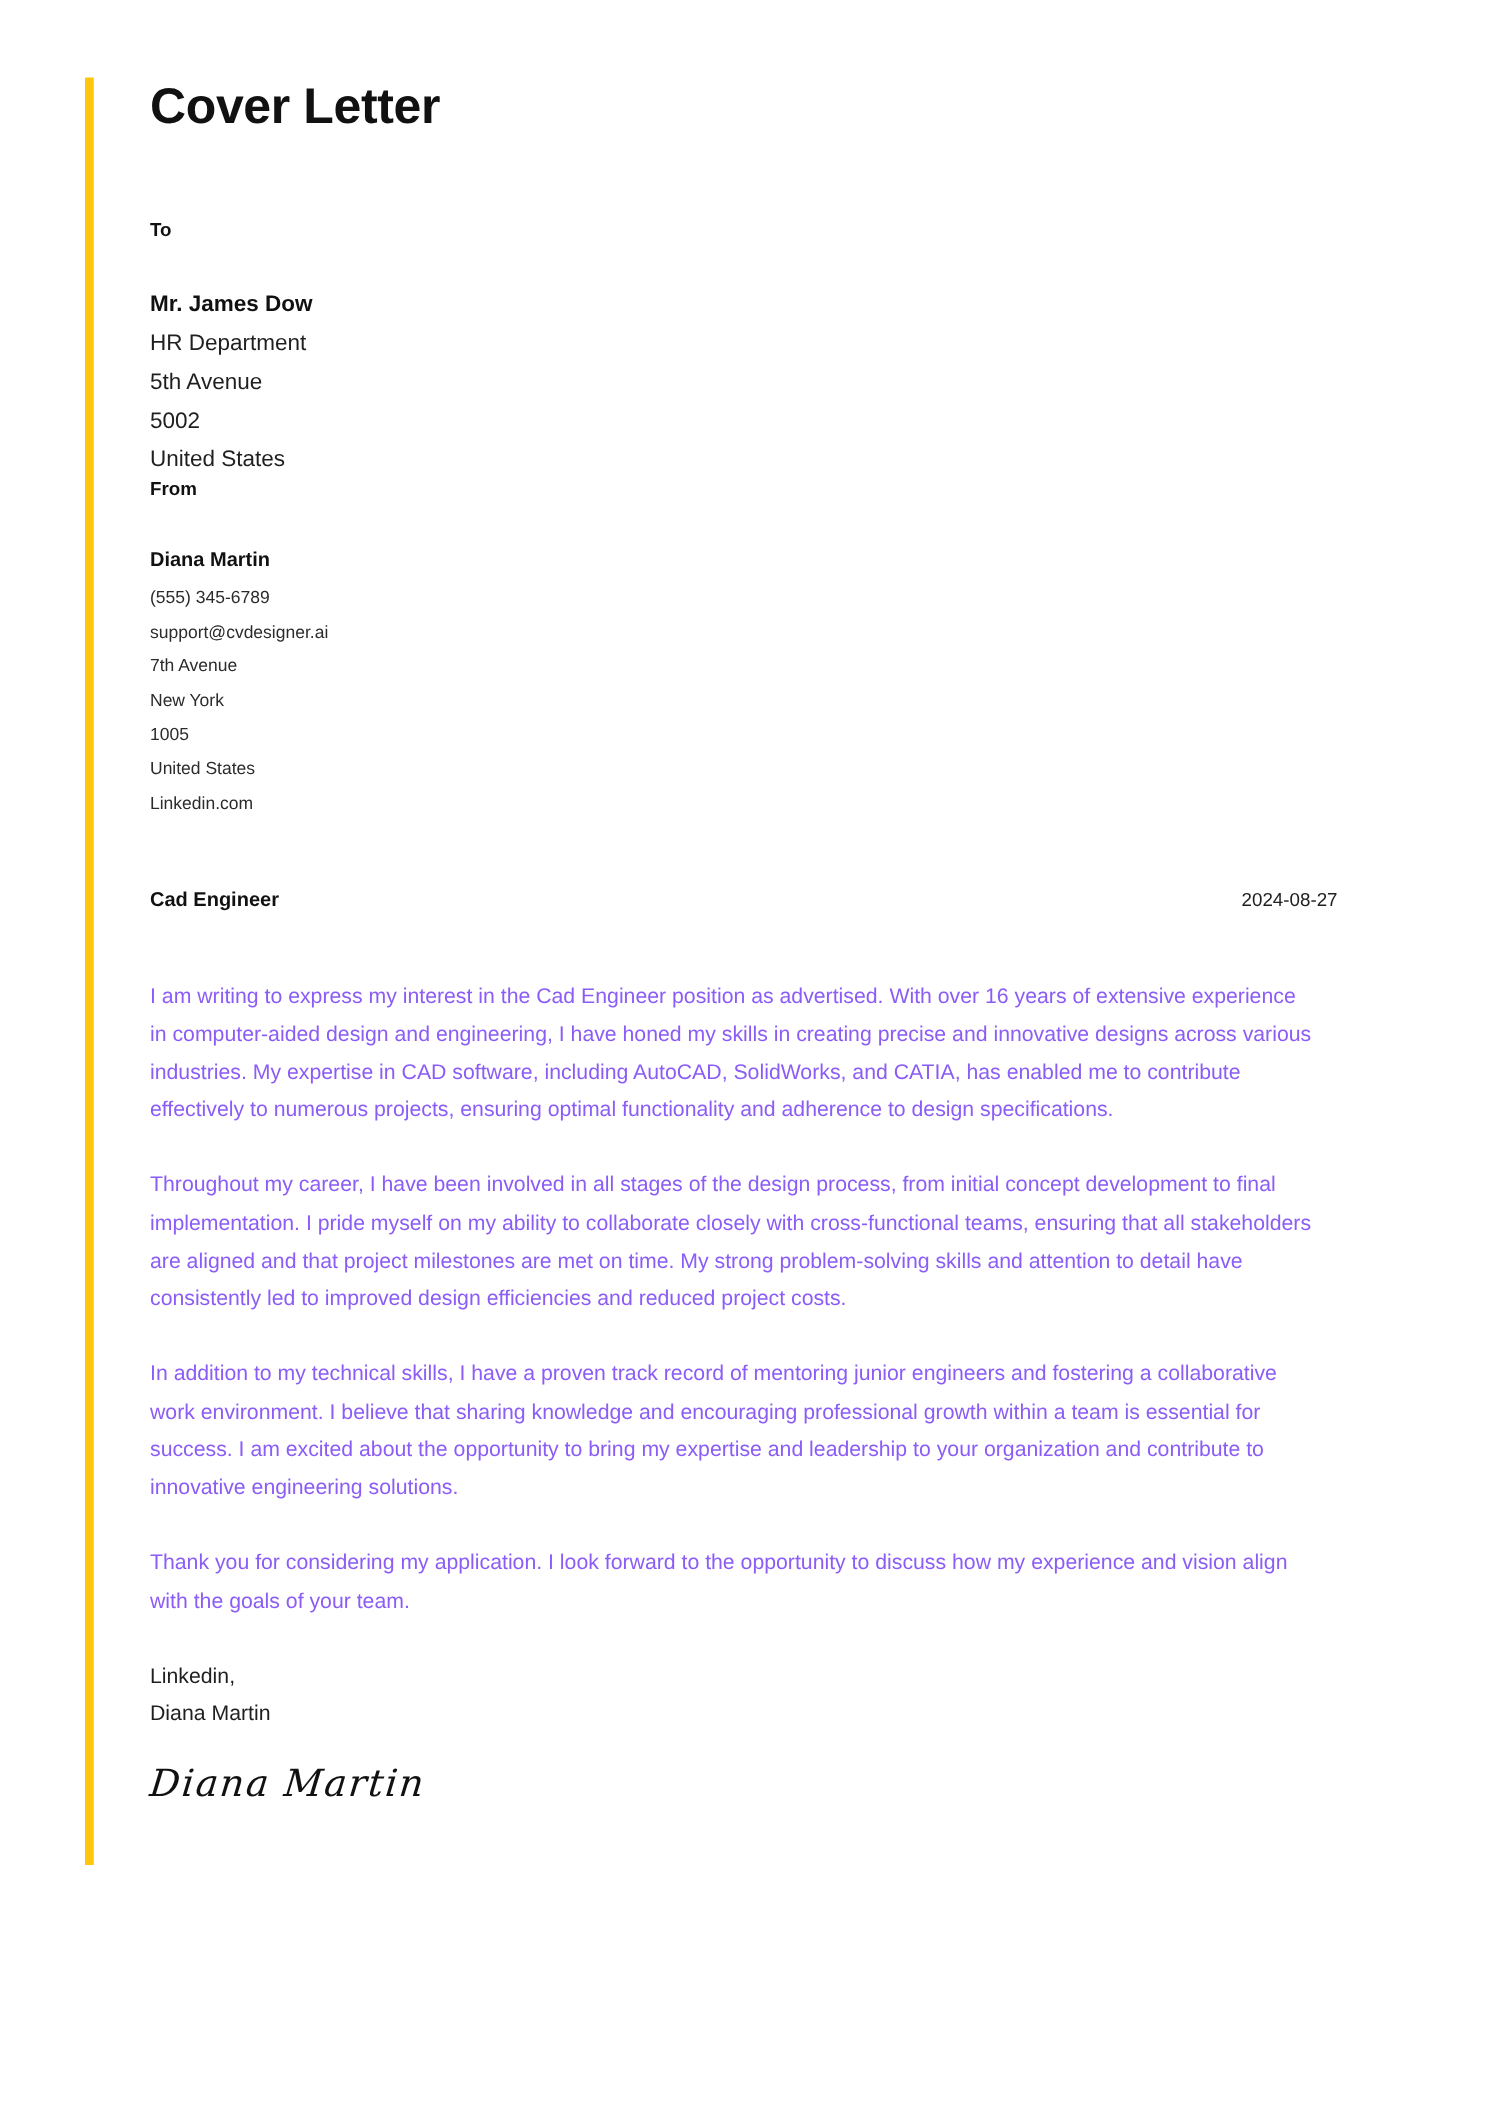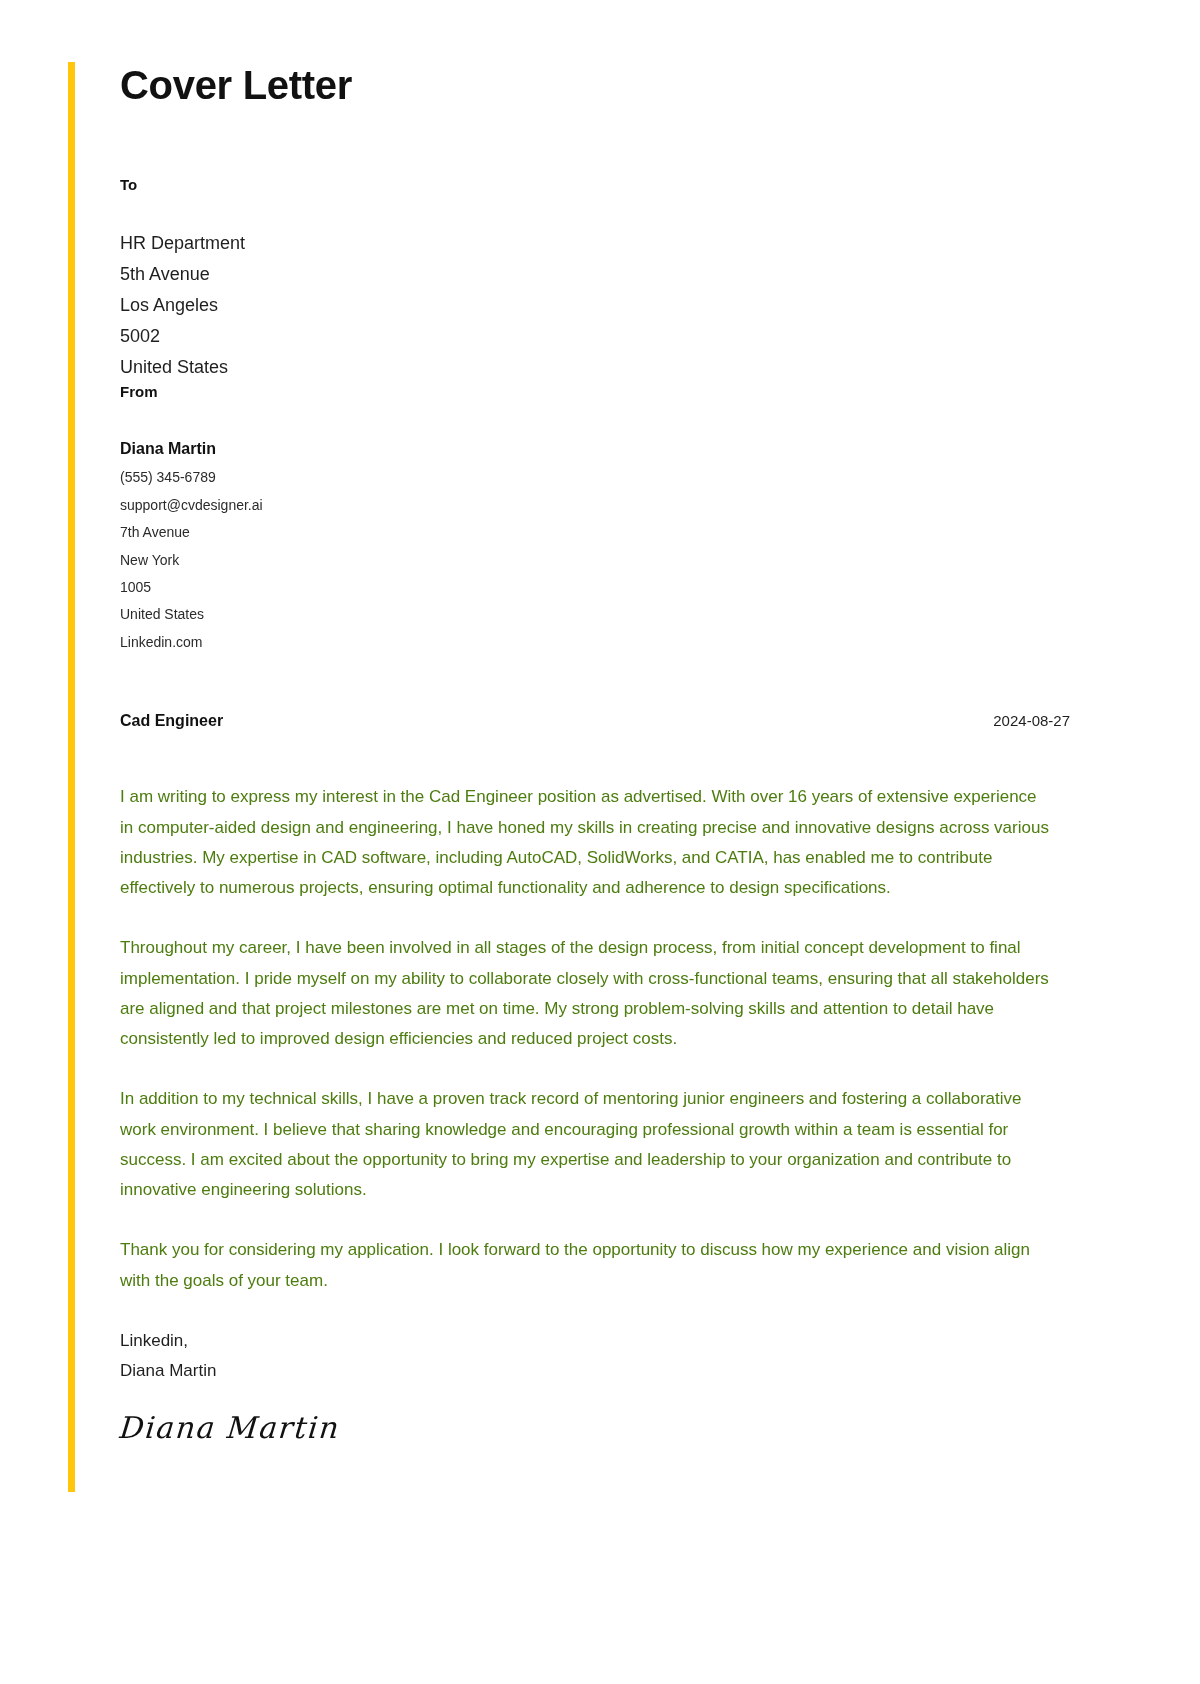--- a/index.html
+++ b/index.html
@@ -123,21 +123,21 @@
   .salutation {
     font-size: 17px;
     line-height: 1.62;
     color: #1f1f1f;
     margin-bottom: 30px;
   }
 
   .paragraph {
     font-size: 17px;
     line-height: 1.78;
-    color: #4d7c0f;
+    color: #8b5cf6;
     margin-bottom: 30px;
     text-align: left;
   }
 
   .closing-block {
     margin-top: 30px;
   }
   .closing-line {
     font-size: 17px;
     line-height: 1.78;
@@ -165,23 +165,23 @@
   <div class="accent-bar" style="background: rgb(255, 198, 11);"></div>
 
   <div class="content">
 
     <h1 class="doc-title">Cover Letter</h1>
 
     <div class="address-row">
 
       <div class="col-to">
         <div class="col-label">To</div>
+        <div class="addr-name">Mr. James Dow</div>
         <div class="addr-line">HR Department</div>
         <div class="addr-line">5th Avenue</div>
-        <div class="addr-line">Los Angeles</div>
         <div class="addr-line">5002</div>
         <div class="addr-line">United States</div>
       </div>
 
       <div class="col-from">
         <div class="col-label">From</div>
         <div class="addr-name">Diana Martin</div>
         <div class="addr-line">(555) 345-6789</div>
         <div class="addr-line">support@cvdesigner.ai</div>
         <div class="addr-line">7th Avenue</div>

